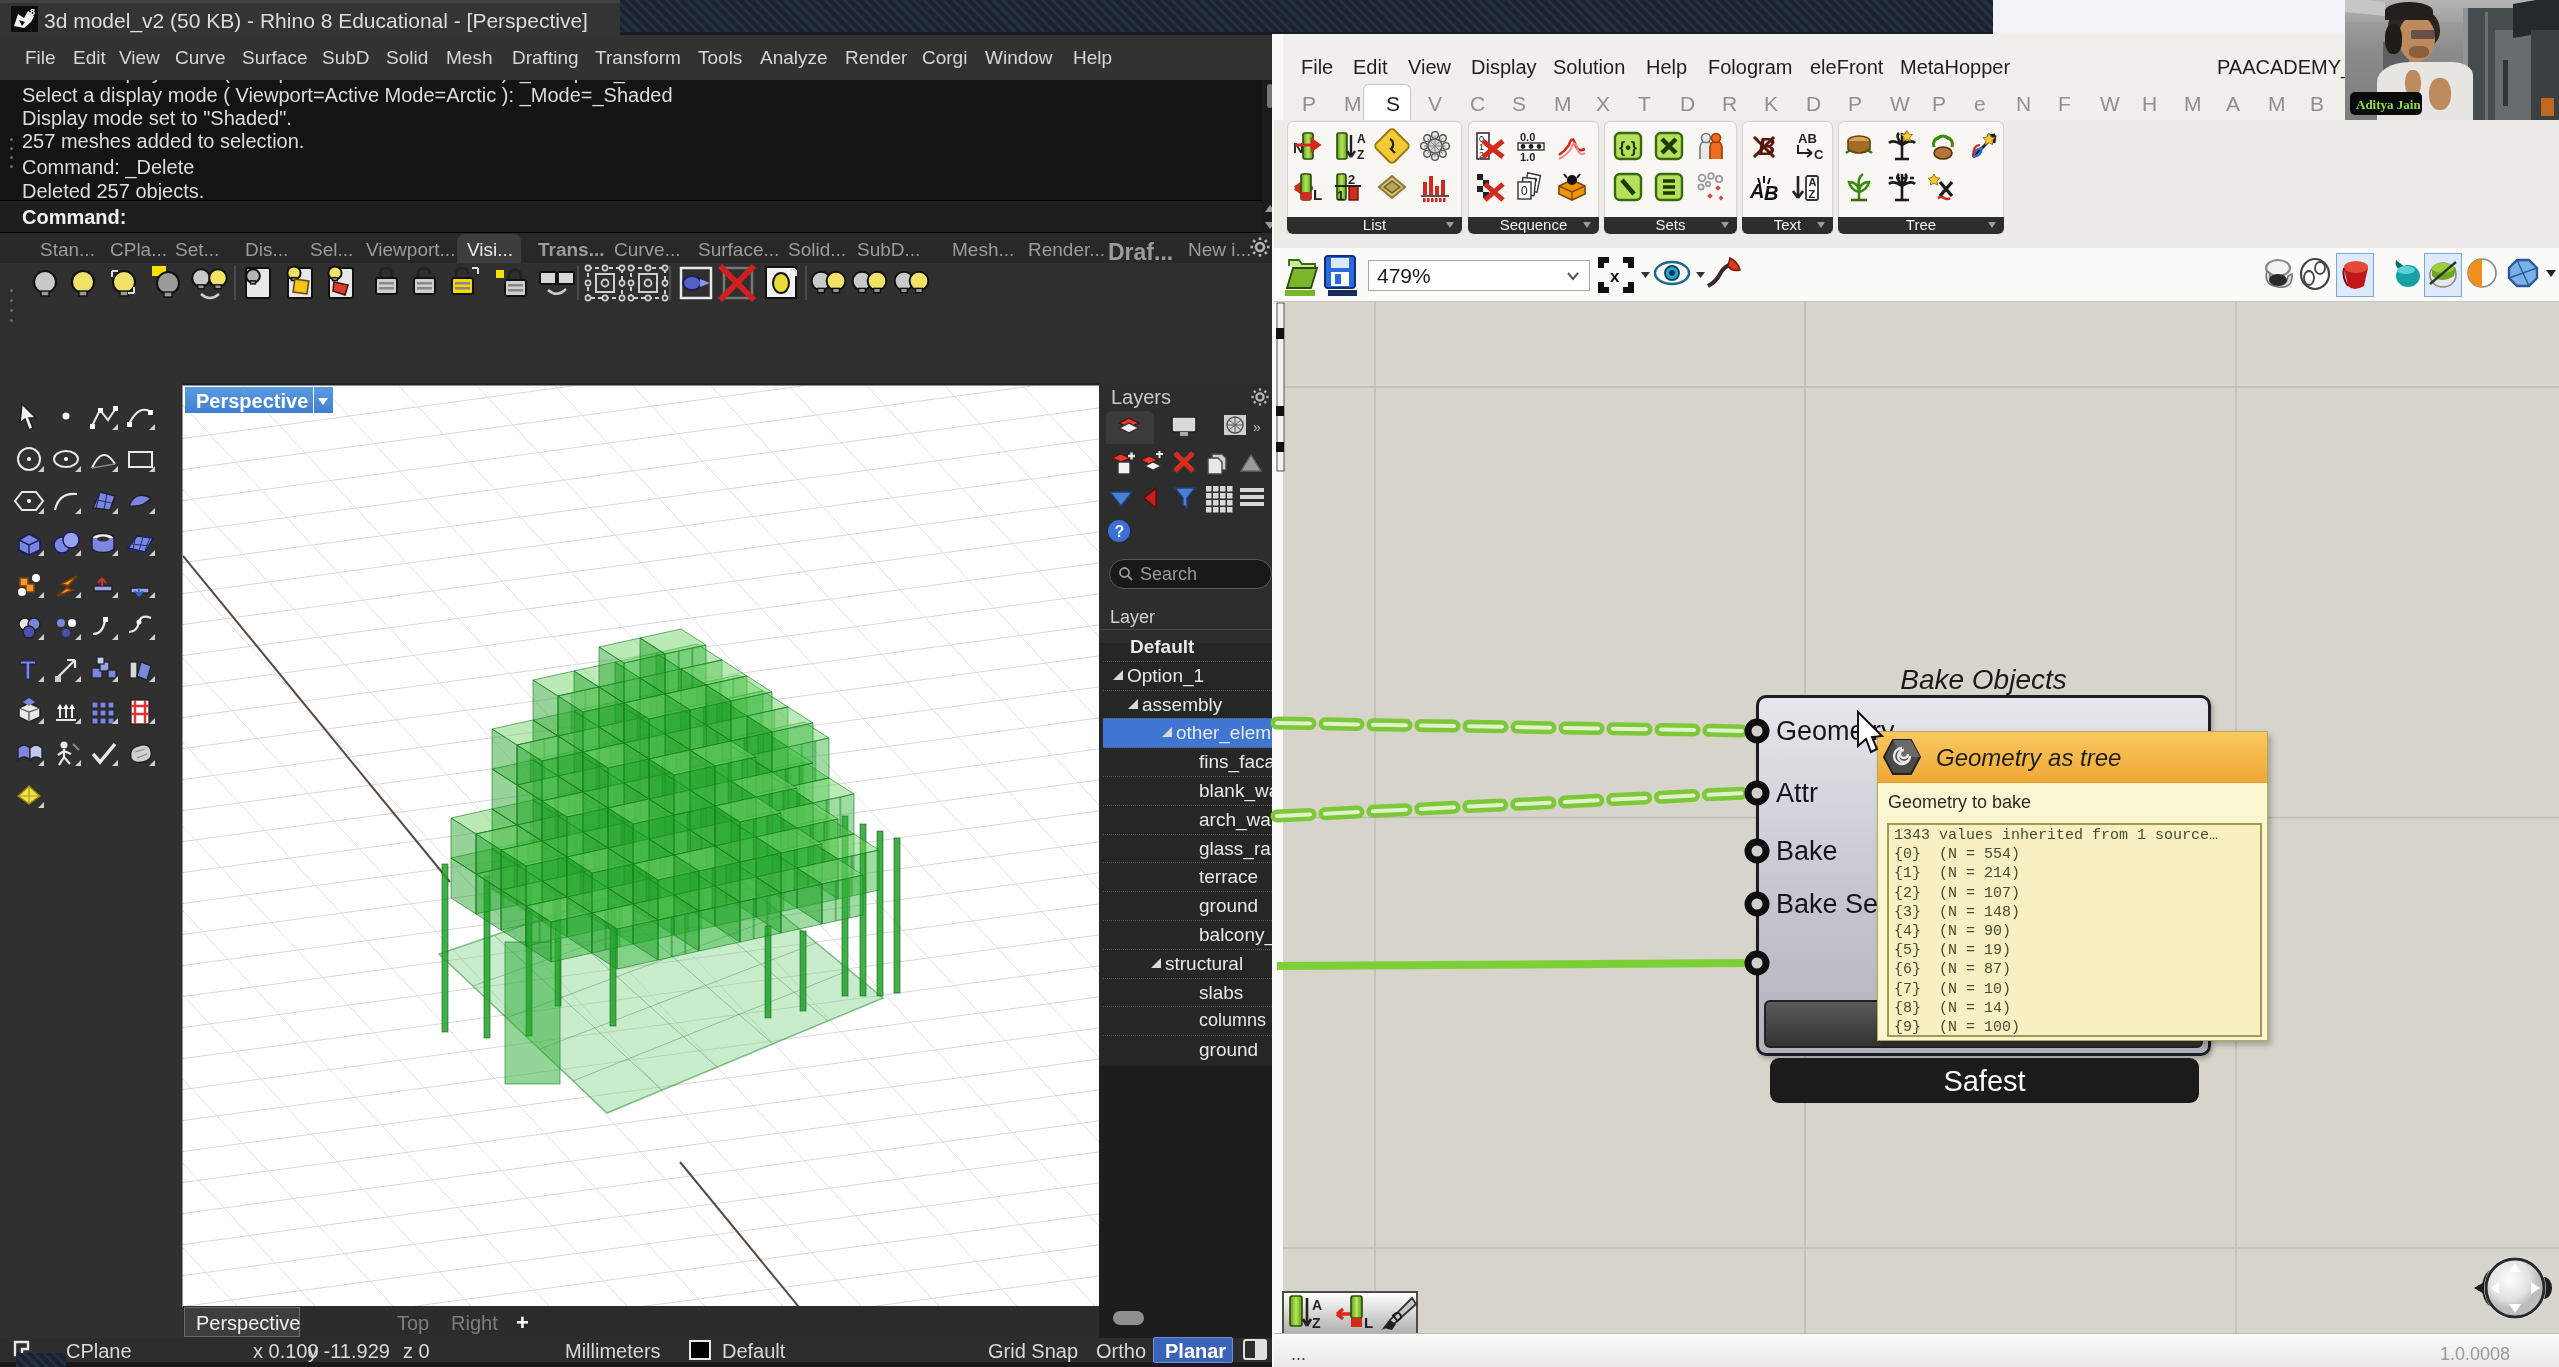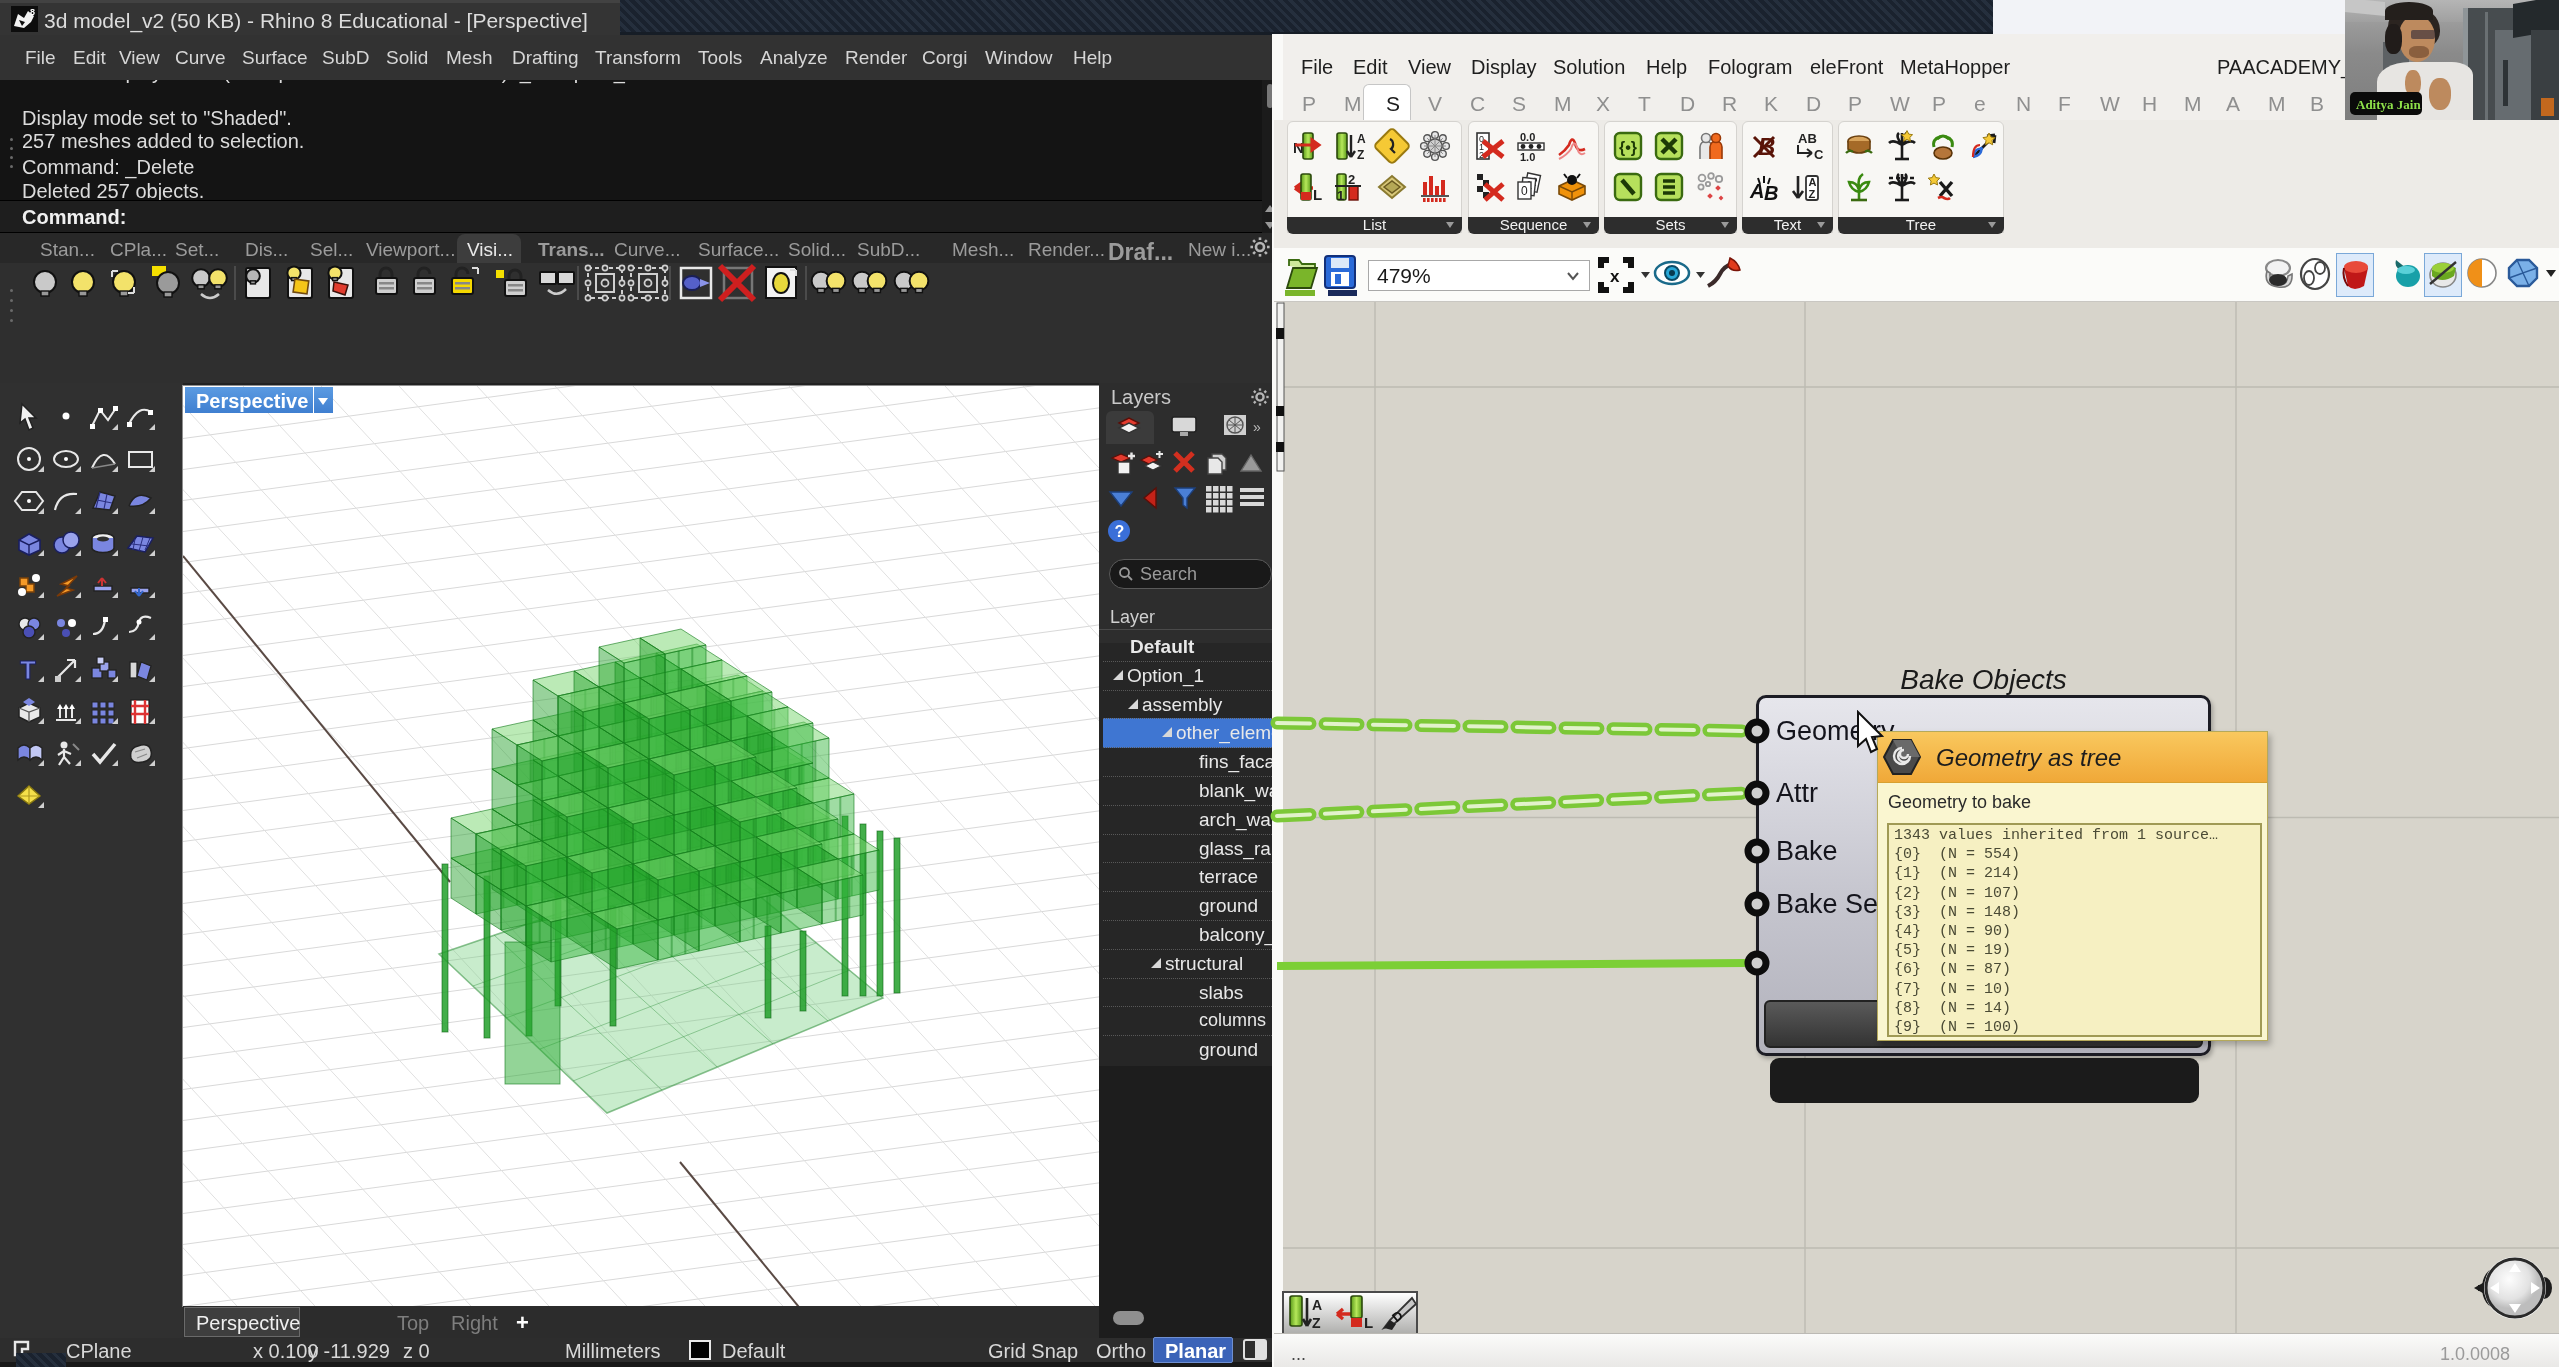--- a/index.html
+++ b/index.html
@@ -30,20 +30,21 @@
 <div style="position:absolute;left:595px;top:47px;font-size:19px;color:#d6d6d6;font-weight:400;white-space:nowrap;">Transform</div>
 <div style="position:absolute;left:698px;top:47px;font-size:19px;color:#d6d6d6;font-weight:400;white-space:nowrap;">Tools</div>
 <div style="position:absolute;left:760px;top:47px;font-size:19px;color:#d6d6d6;font-weight:400;white-space:nowrap;">Analyze</div>
 <div style="position:absolute;left:845px;top:47px;font-size:19px;color:#d6d6d6;font-weight:400;white-space:nowrap;">Render</div>
 <div style="position:absolute;left:922px;top:47px;font-size:19px;color:#d6d6d6;font-weight:400;white-space:nowrap;">Corgi</div>
 <div style="position:absolute;left:985px;top:47px;font-size:19px;color:#d6d6d6;font-weight:400;white-space:nowrap;">Window</div>
 <div style="position:absolute;left:1073px;top:47px;font-size:19px;color:#d6d6d6;font-weight:400;white-space:nowrap;">Help</div>
 <div style="position:absolute;left:0px;top:80px;width:1283px;height:120px;background:#141414;overflow:hidden;"></div>
 <div class="abs" style="left:0px;top:80px;width:1260px;height:120px;overflow:hidden;">
       <div style="position:absolute;left:22px;top:-19px;font-size:20px;color:#dcdcdc;white-space:nowrap;">Select a display mode ( Viewport=Active  Mode=Arctic ): _Viewport _Active</div>
+      <div style="position:absolute;left:22px;top:4px;font-size:20px;color:#dcdcdc;white-space:nowrap;">Select a display mode ( Viewport=Active  Mode=Arctic ): _Mode=_Shaded</div>
       <div style="position:absolute;left:22px;top:27px;font-size:20px;color:#dcdcdc;white-space:nowrap;">Display mode set to "Shaded".</div>
       <div style="position:absolute;left:22px;top:50px;font-size:20px;color:#dcdcdc;white-space:nowrap;">257 meshes added to selection.</div>
       <div style="position:absolute;left:22px;top:76px;font-size:20px;color:#dcdcdc;white-space:nowrap;">Command: _Delete</div>
       <div style="position:absolute;left:22px;top:100px;font-size:20px;color:#dcdcdc;white-space:nowrap;">Deleted 257 objects.</div>
     </div>
 <div style="position:absolute;left:10px;top:138px;width:3px;height:3px;background:#6a6a6a;border-radius:50%;"></div>
 <div style="position:absolute;left:10px;top:147px;width:3px;height:3px;background:#6a6a6a;border-radius:50%;"></div>
 <div style="position:absolute;left:10px;top:156px;width:3px;height:3px;background:#6a6a6a;border-radius:50%;"></div>
 <div style="position:absolute;left:10px;top:165px;width:3px;height:3px;background:#6a6a6a;border-radius:50%;"></div>
 <div style="position:absolute;left:0px;top:200px;width:1283px;height:33px;background:#1e1e1e;border-top:1px solid #000;border-bottom:1px solid #000;"></div>
@@ -1575,20 +1576,21 @@
       <circle cx="1757" cy="851" r="9" fill="#cfcfcf" stroke="#0d0d0d" stroke-width="7"></circle>
       <circle cx="1757" cy="904" r="9" fill="#cfcfcf" stroke="#0d0d0d" stroke-width="7"></circle>
       <circle cx="1757" cy="963" r="9" fill="#cfcfcf" stroke="#0d0d0d" stroke-width="7"></circle>
     </svg>
 <div style="position:absolute;left:1776px;top:716px;font-size:27px;color:#14141c;font-weight:400;white-space:nowrap;">Geometry</div>
 <div style="position:absolute;left:1776px;top:778px;font-size:27px;color:#14141c;font-weight:400;white-space:nowrap;">Attr</div>
 <div style="position:absolute;left:1776px;top:836px;font-size:27px;color:#14141c;font-weight:400;white-space:nowrap;">Bake</div>
 <div style="position:absolute;left:1776px;top:889px;font-size:27px;color:#14141c;font-weight:400;white-space:nowrap;">Bake Se</div>
 <div style="position:absolute;left:1756px;top:664px;width:455px;text-align:center;font-size:28px;font-style:italic;color:#1a1a1a;font-weight:500;">Bake Objects</div>
 <div class="abs" style="left:1770px;top:1058px;width:429px;height:45px;background:#1b1b1b;border-radius:9px;"></div>
+<div style="position:absolute;left:1770px;top:1065px;width:429px;text-align:center;font-size:29px;color:#fafafa;">Safest</div>
 <div class="abs" style="left:1877px;top:731px;width:391px;height:310px;border:1px solid #b5a95a;box-shadow:3px 4px 6px rgba(0,0,0,0.25);background:#faf6d0;">
 <div style="position:absolute;left:0;top:0;width:100%;height:51px;background:linear-gradient(#f9c85e,#f0a838);border-bottom:1px solid #d8a030;"></div>
 <div style="position:absolute;left:58px;top:12px;font-size:24px;font-style:italic;color:#1d1d1d;">Geometry as tree</div>
 <div style="position:absolute;left:10px;top:60px;font-size:18px;color:#2a2a2a;">Geometry to bake</div>
 <div style="position:absolute;left:9px;top:91px;width:375px;height:214px;background:#f6f0c2;border:2px solid #a09a55;"></div>
 </div>
 <svg class="abs" style="left:1881px;top:737px" width="42" height="40" viewBox="0 0 42 40">
 <path d="M12 3 L30 3 L39 20 L30 37 L12 37 L3 20 Z" fill="#4a4a4a" stroke="#222" stroke-width="2"></path>
 <path d="M12 3 L30 3 L39 20 L21 20 Z" fill="#6a6a6a"></path>
 <path d="M21 11 a8 8 0 1 0 8 8 a6 6 0 1 1 -6 -6 a4 4 0 1 0 4 4" fill="none" stroke="#e8e8e8" stroke-width="2.4"></path>

